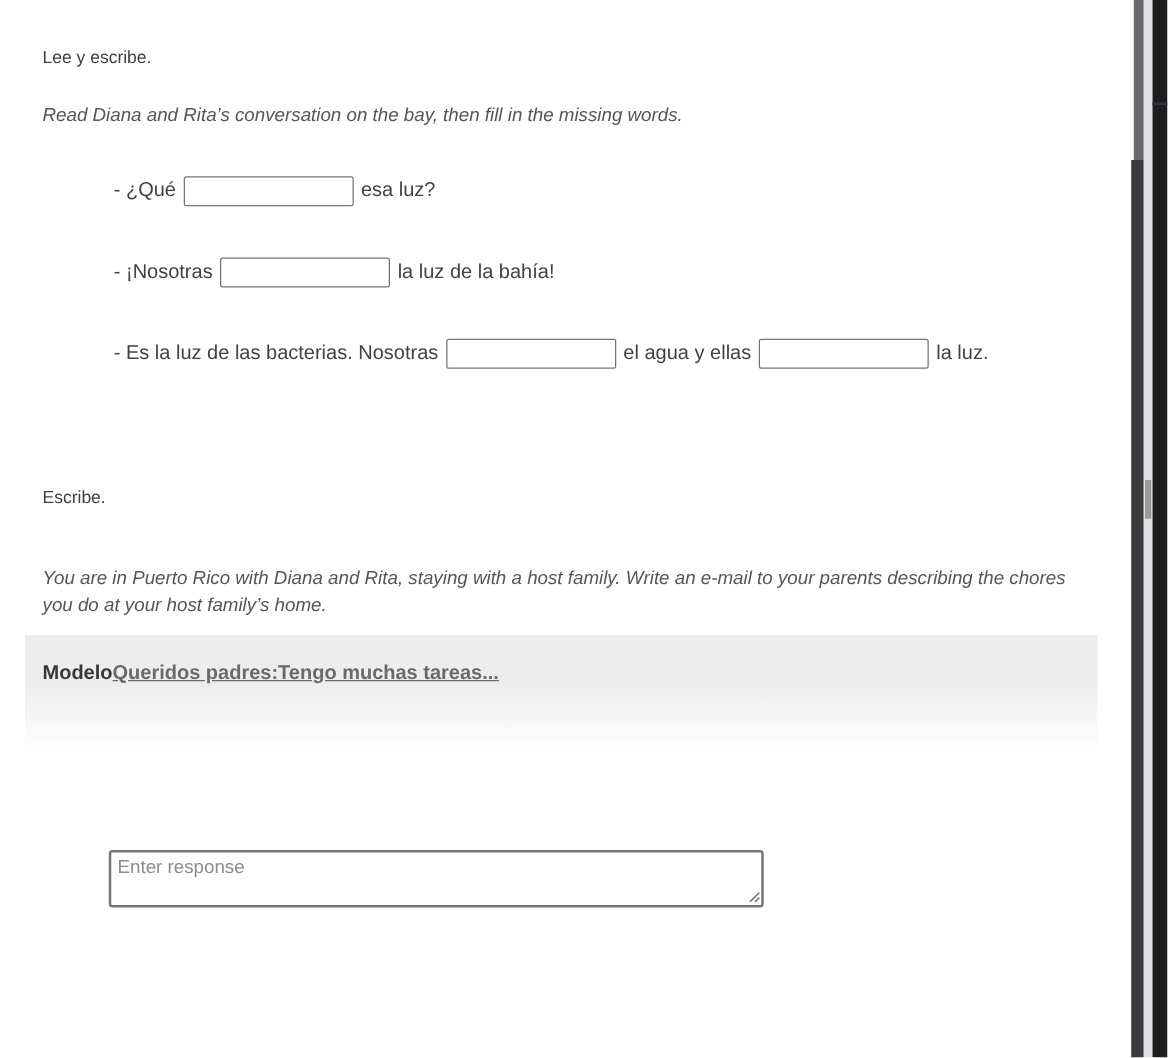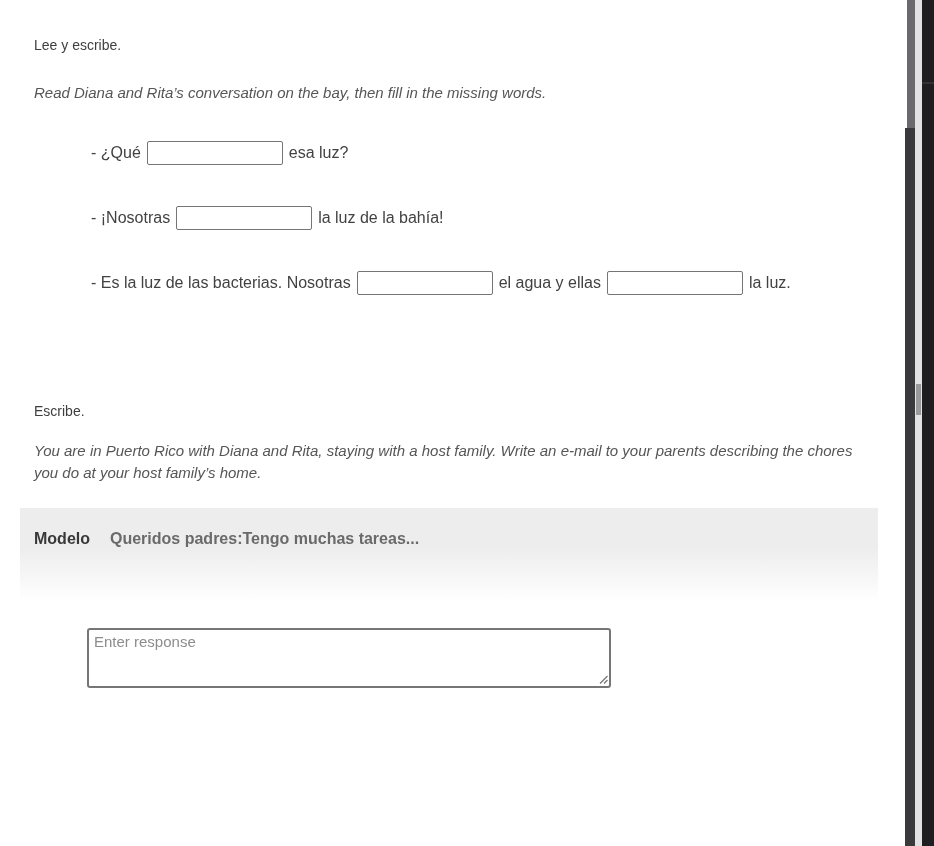--- a/index.html
+++ b/index.html
@@ -12,29 +12,29 @@
     color: #424242;
   }
 
   
   .sec-heading {
     position: absolute; left: 34px; margin: 0;
     font-size: 14px; font-weight: 400; color: #3e3e3e;
     line-height: 17px;
   }
   #heading1 { top: 37px; }
-  #heading2 { top: 403px; }
+  #heading2 { top: 389px; }
 
   
   .instructions {
     position: absolute; left: 34px; margin: 0;
     font-size: 15px; color: #565656; line-height: 22px; font-style: italic;
   }
   #instr1 { top: 82px; white-space: nowrap; }
-  #instr2 { top: 440px; width: 840px; }
+  #instr2 { top: 452px; width: 840px; }
 
   
   .dialogue { position: absolute; left: 91px; top: 141px; }
   .dialogue-line {
     display: flex; align-items: center; gap: 6px;
     height: 24px; margin-bottom: 41px;
     font-size: 16px; color: #424242; white-space: nowrap;
   }
   .blank {
     width: 136px; height: 24px; box-sizing: border-box;
@@ -43,29 +43,29 @@
     font-family: inherit; font-size: 15px; color: #424242;
   }
 
   
   .modelo-box {
     position: absolute; left: 20px; top: 508px;
     width: 858px; height: 94px; box-sizing: border-box;
     padding: 22px 0 0 14px;
     background: linear-gradient(180deg, #ededed 0%, #ededed 42%, #ffffff 100%);
   }
-  .modelo-row { display: flex; align-items: baseline; gap: 20px; }
+  .modelo-row { display: flex; align-items: baseline; }
   .modelo-label { font-size: 16px; font-weight: 700; color: #383838; }
   .modelo-link {
     font-size: 16px; font-weight: 700; color: #6a6a6a;
-    cursor: pointer;
+    text-decoration: underline; cursor: pointer;
   }
 
   
-  .response-wrap { position: absolute; left: 87px; top: 628px; width: 524px; height: 60px; }
+  .response-wrap { position: absolute; left: 87px; top: 680px; width: 524px; height: 46px; }
   .response-textarea {
     width: 100%; height: 100%; box-sizing: border-box;
     border: 2px solid #767676; border-radius: 3px;
     background: #ffffff; resize: none;
     font-family: "Liberation Sans", sans-serif; font-size: 15px; color: #444444;
     padding: 3px 5px;
   }
   .response-textarea::placeholder { color: #8c8c8c; opacity: 1; }
   .resize-handle { position: absolute; right: 3px; bottom: 4px; pointer-events: none; }
 

